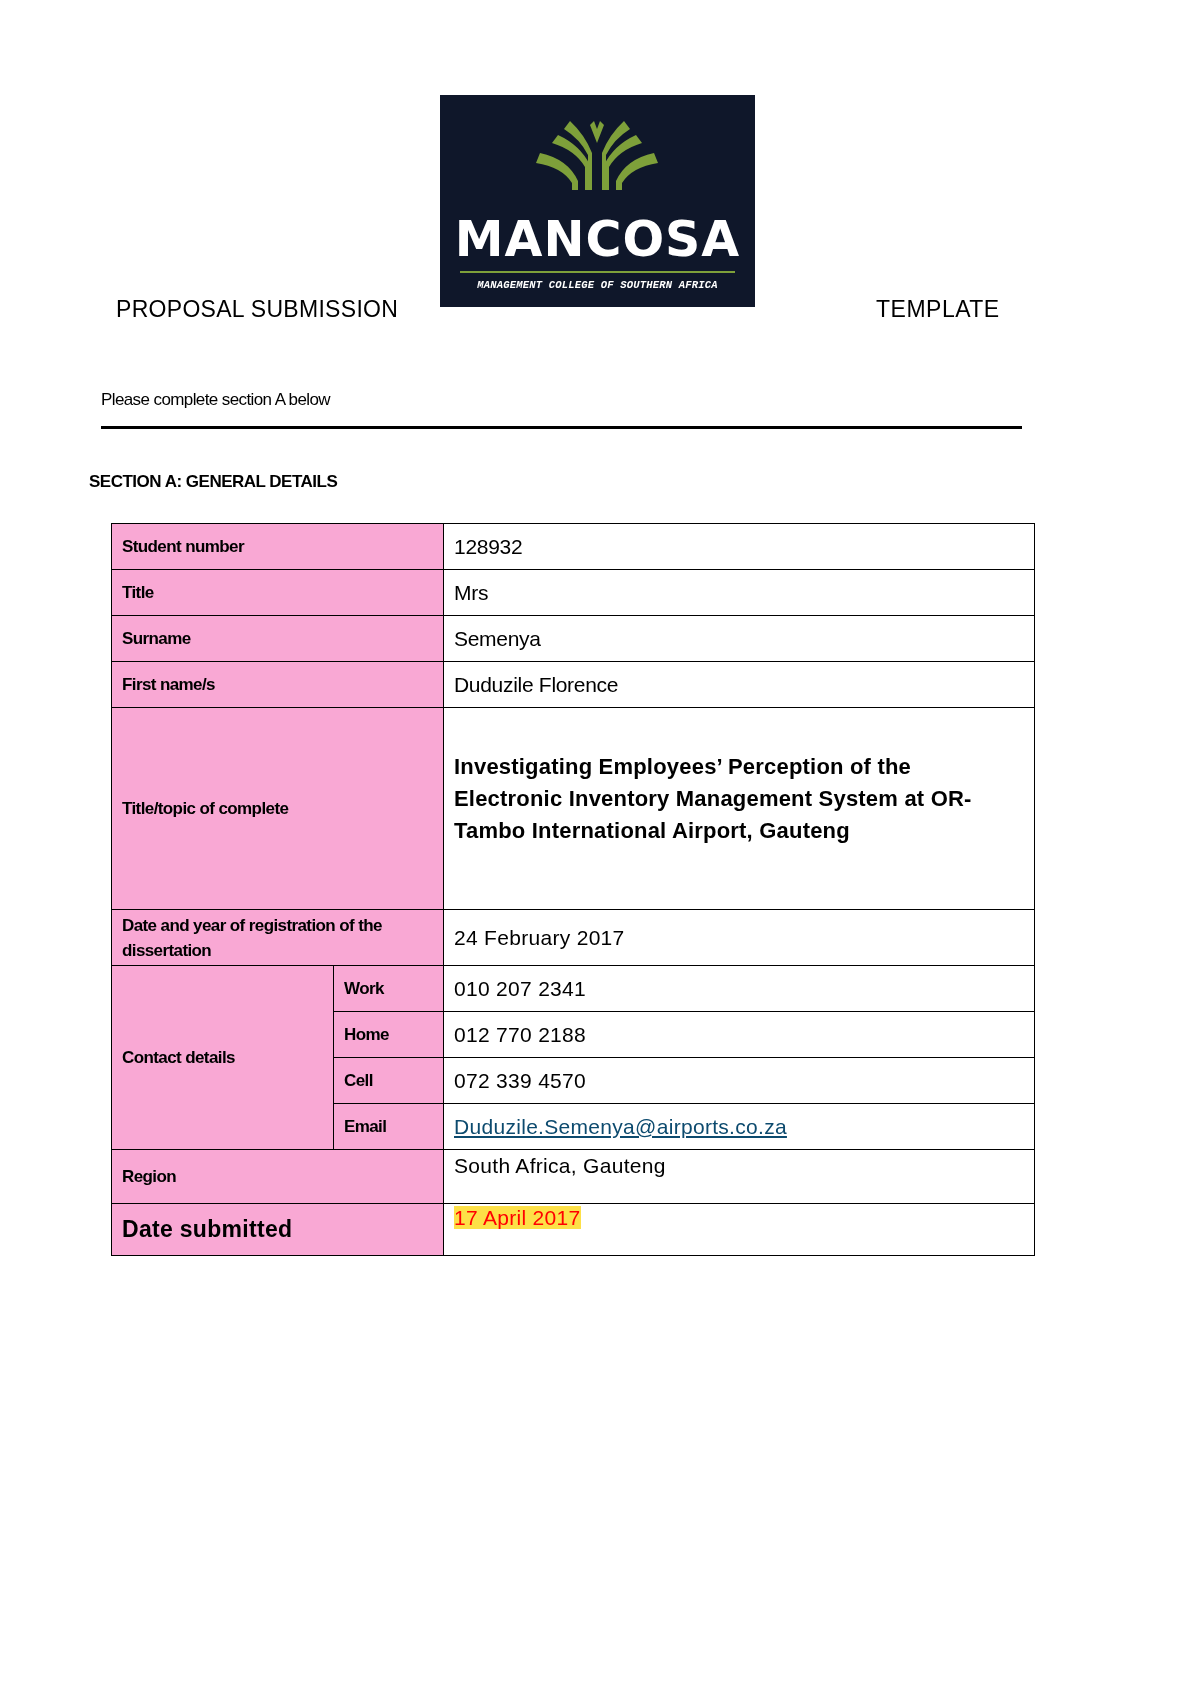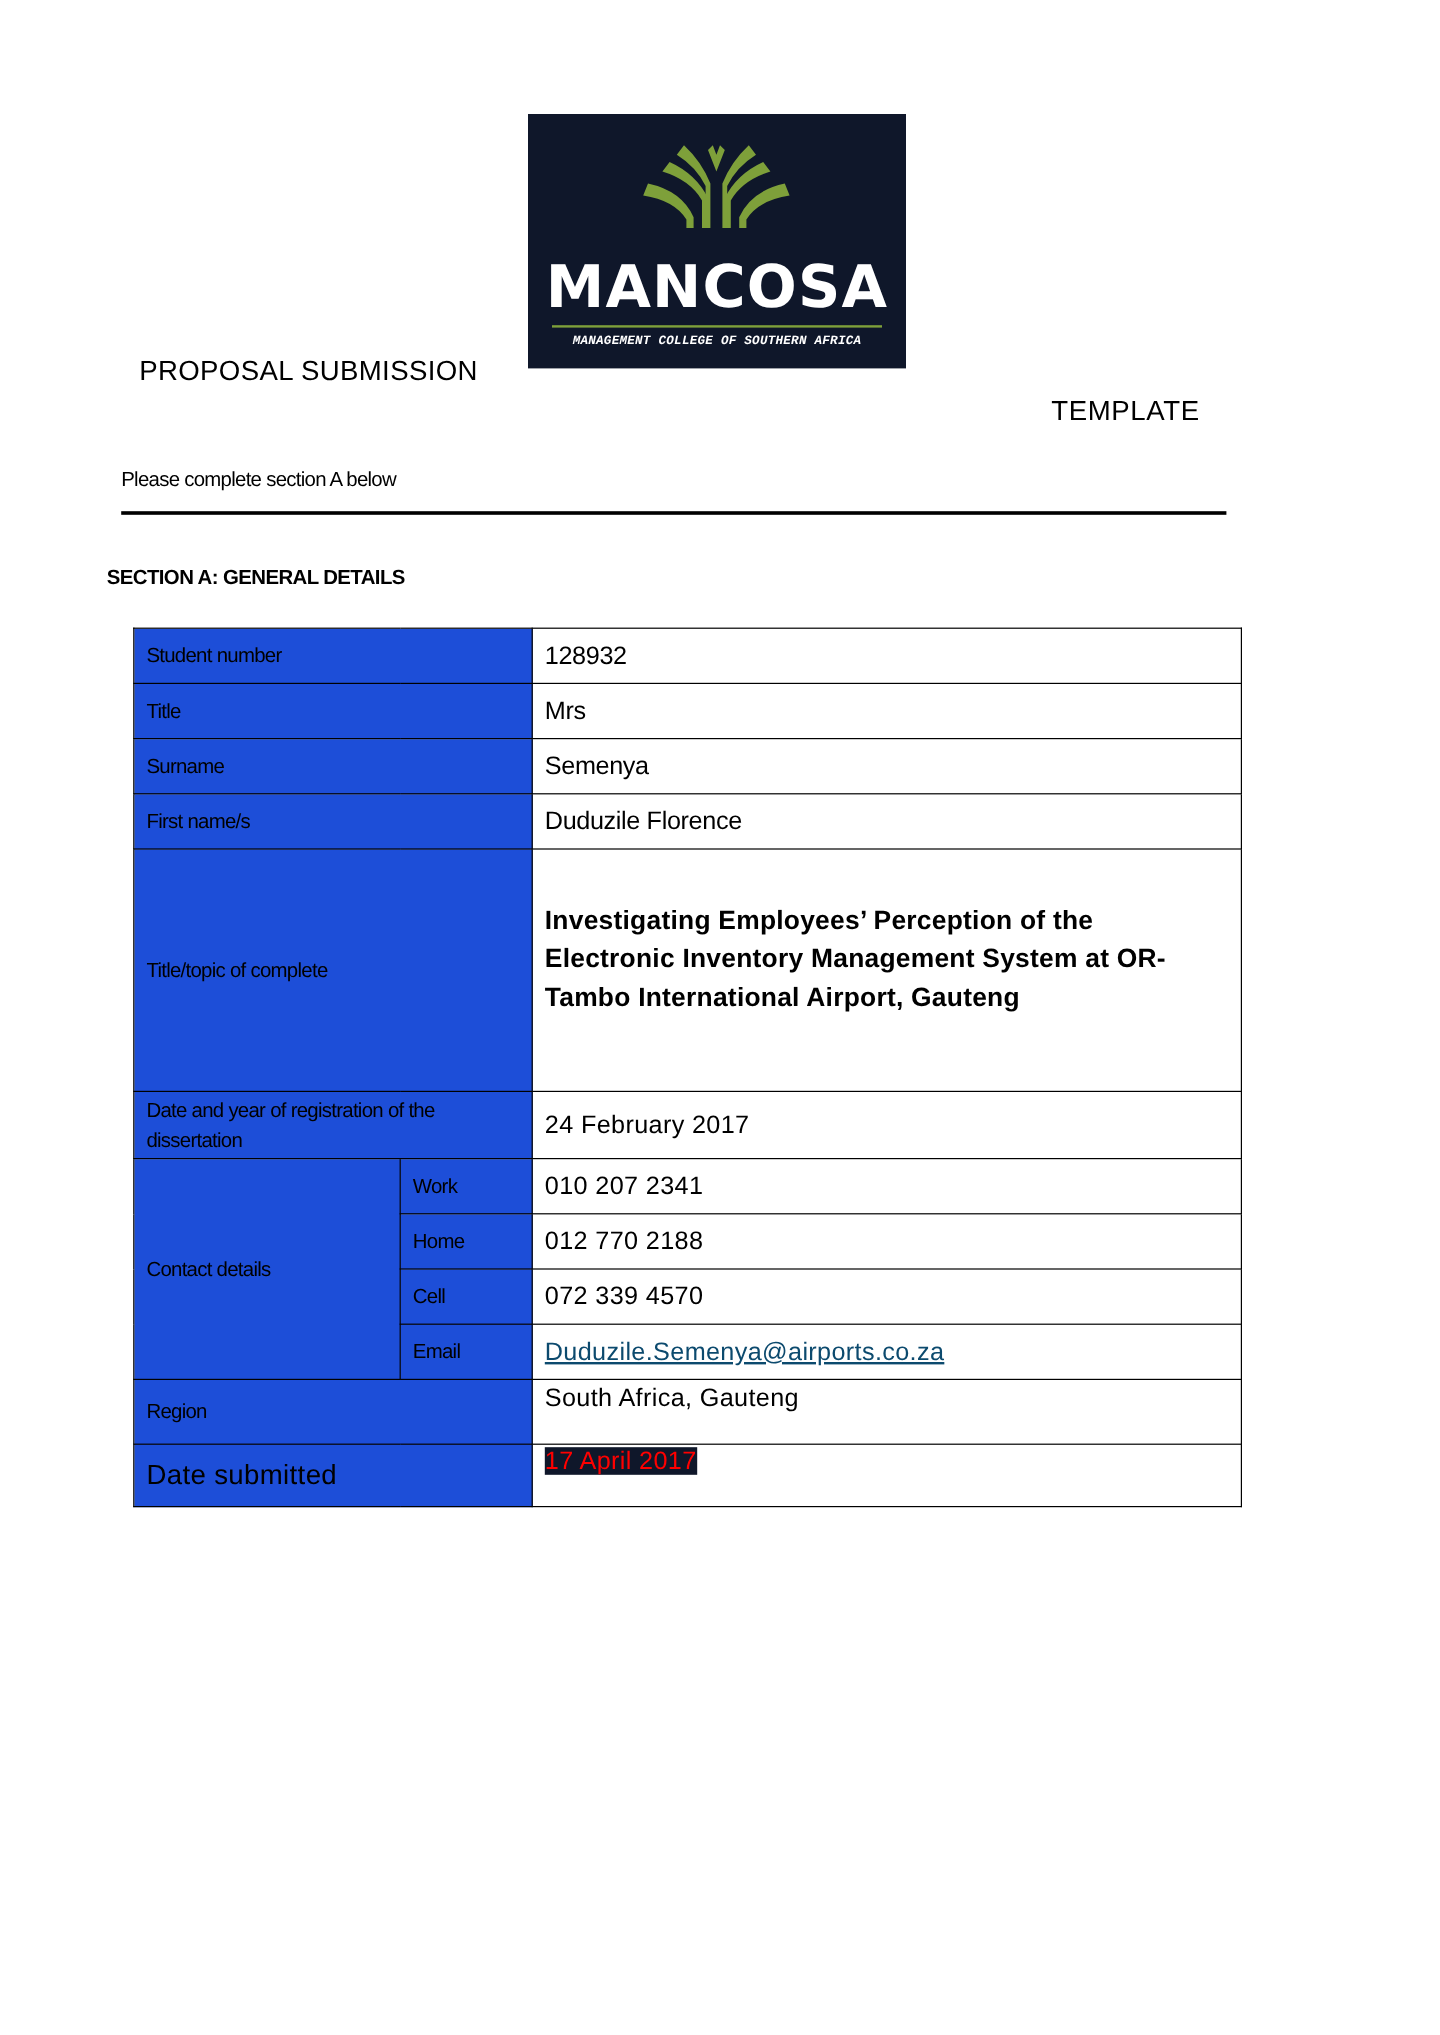--- a/index.html
+++ b/index.html
@@ -3,32 +3,32 @@
 <meta charset="utf-8">
 <style>
   html, body { margin:0; padding:0; background:#ffffff; }
   body { width:1200px; height:1696px; position:relative; overflow:hidden; font-family:"Liberation Sans", sans-serif; color:#000; }
   .logo { position:absolute; left:440px; top:95px; width:315px; height:212px; background:#0f172a; }
   .logo svg { position:absolute; left:0; top:0; }
   .logo .brand { position:absolute; left:0; width:100%; top:116px; text-align:center; color:#fff; font-weight:bold; font-size:49px; letter-spacing:1px; font-family:"DejaVu Sans", sans-serif; }
   .logo .rule { position:absolute; left:20px; right:20px; top:176px; height:2px; background:#7ea03a; }
   .logo .sub { position:absolute; left:0; width:100%; top:184px; text-align:center; color:#fff; font-weight:bold; font-style:italic; font-size:10.5px; letter-spacing:0.2px; font-family:Liberation Mono, monospace; }
   .t-left { position:absolute; left:116px; top:296px; font-size:23px; letter-spacing:0.3px; }
-  .t-right { position:absolute; left:876px; top:296px; font-size:23px; letter-spacing:0.5px;margin-top:33px; }
+  .t-right { position:absolute; left:876px; top:296px; font-size:23px; letter-spacing:0.5px; }
   .instr { position:absolute; left:101px; top:390px; font-size:17px; letter-spacing:-0.6px; }
   .hr { position:absolute; left:101px; top:426px; width:921px; height:3px; background:#000; }
   .section { position:absolute; left:89px; top:472px; font-size:17px; font-weight:bold; letter-spacing:-0.5px; }
   table.form { position:absolute; left:111px; top:523px; width:924px; border-collapse:collapse; }
   table.form td { border:1.5px solid #000; padding:0 10px; vertical-align:middle; }
-  td.lab { background:#1d4ed8; font-weight:normal; font-size:17px; letter-spacing:-0.6px; }
+  td.lab { background:#f9a8d4; font-weight:bold; font-size:17px; letter-spacing:-0.6px; }
   td.val { background:#fff; font-size:21px; }
   td.val.narrow { letter-spacing:-0.3px; }
   .topic { font-weight:bold; font-size:22px; line-height:32px; letter-spacing:0.2px; }
   .email { color:#0c4a6e; text-decoration:underline; }
-  .hl { background:#0f172a; color:#ff0000; }
+  .hl { background:#fde047; color:#ff0000; }
   .big { font-size:23px; letter-spacing:0.3px; }
 </style>
 </head>
 <body>
 
 <div class="logo">
   <svg width="315" height="120" viewBox="0 0 315 120">
     <g fill="#7ea03a">
       <path d="M150 30 L157 48 L164 30 L160 26 L157 34 L154 26 Z"></path>
       <path d="M118 40 Q140 50 150 70 L150 95 L145 95 L145 72 Q135 55 112 48 Z"></path>

